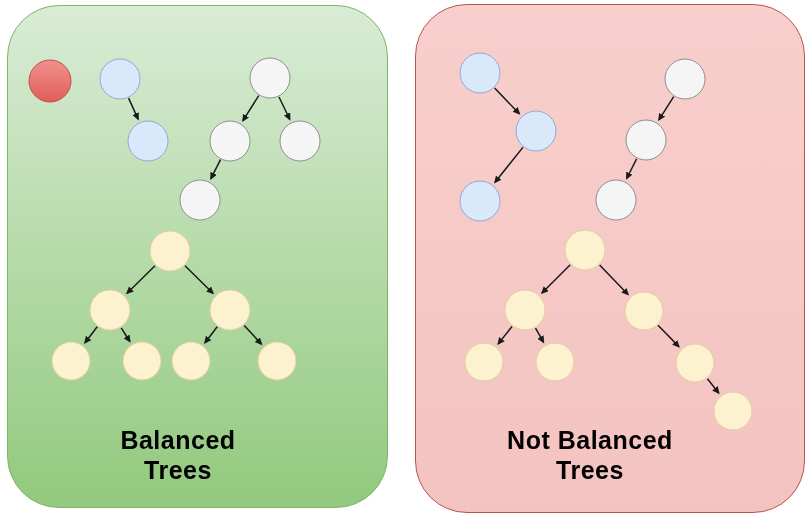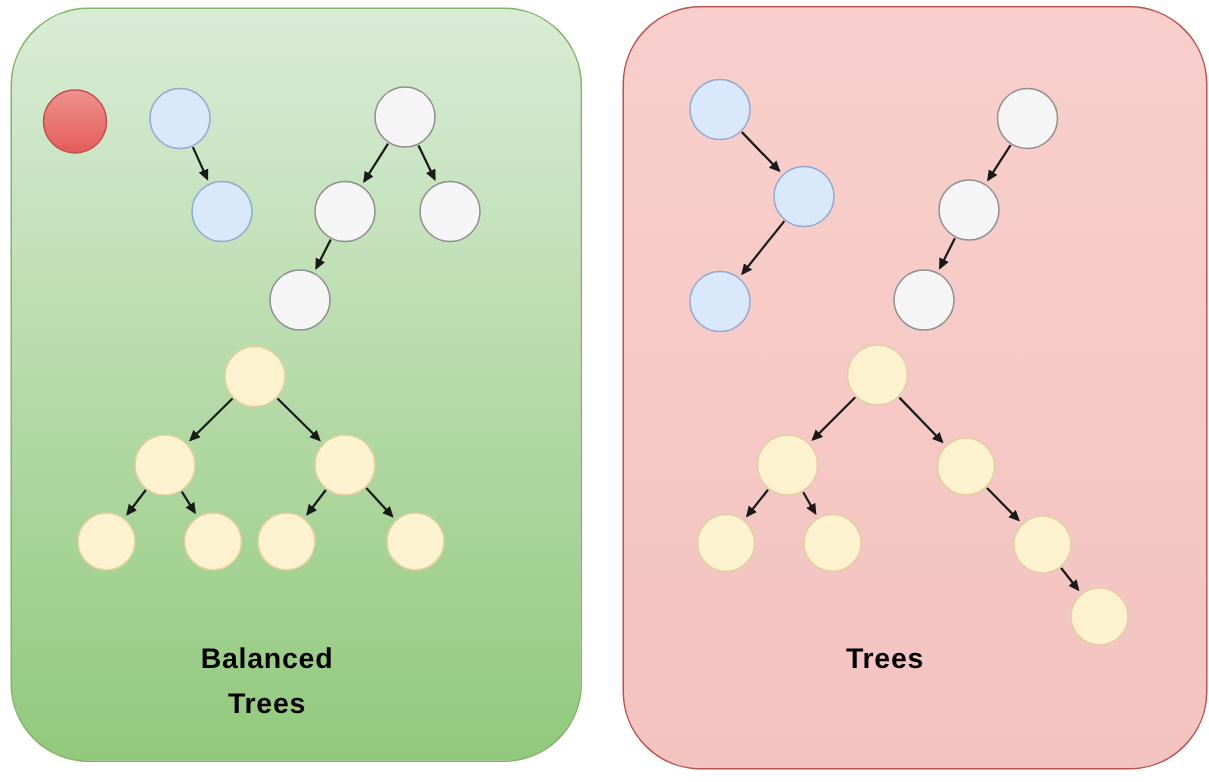--- a/index.html
+++ b/index.html
@@ -31,21 +31,21 @@
     left: 415px;
     top: 4px;
     width: 390px;
     height: 509px;
   }
   .panel-label {
     position: absolute;
     width: 240px;
     text-align: center;
     font-weight: bold;
-    font-size: 19px;
+    font-size: 25px;
     line-height: 30px;
     color: #000000;
     letter-spacing: 0.5px;
   }
   .panel-left .panel-label {
     left: 58px;
     top: 425px;
   }
   .panel-right .panel-label {
     left: 470px;
@@ -77,20 +77,21 @@
 
   <div class="labels-layer">
     <div class="panel-left">
       <div class="panel-label">
         <div>Balanced</div>
         <div>Trees</div>
       </div>
     </div>
     <div class="panel-right">
       <div class="panel-label">
+        <div>Not Balanced</div>
         <div>Trees</div>
       </div>
     </div>
   </div>
 
   <svg id="diagram-svg" width="806" height="521" viewBox="0 0 806 521">
       <defs>
         <marker id="arrow" markerWidth="8" markerHeight="8" refX="6" refY="3.5" orient="auto" markerUnits="userSpaceOnUse" viewBox="0 0 8 8">
      <path d="M0,0 L7.5,3.5 L0,7 Z" fill="#1a1a1a"></path>
    </marker>

